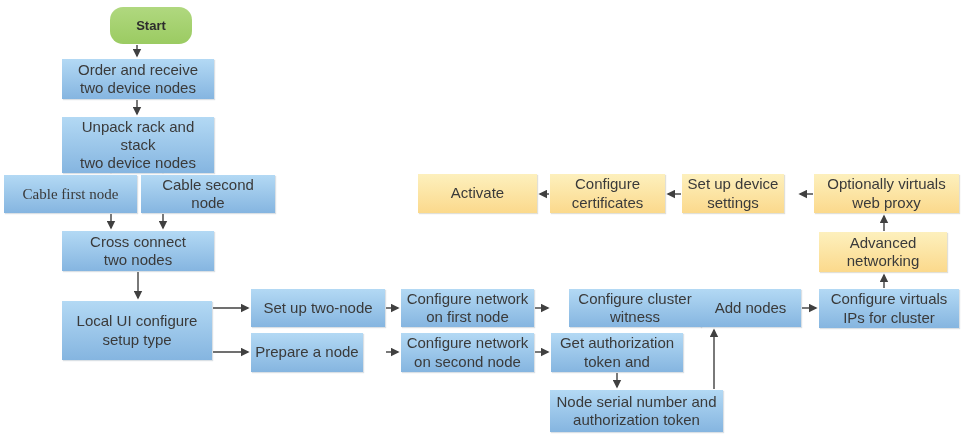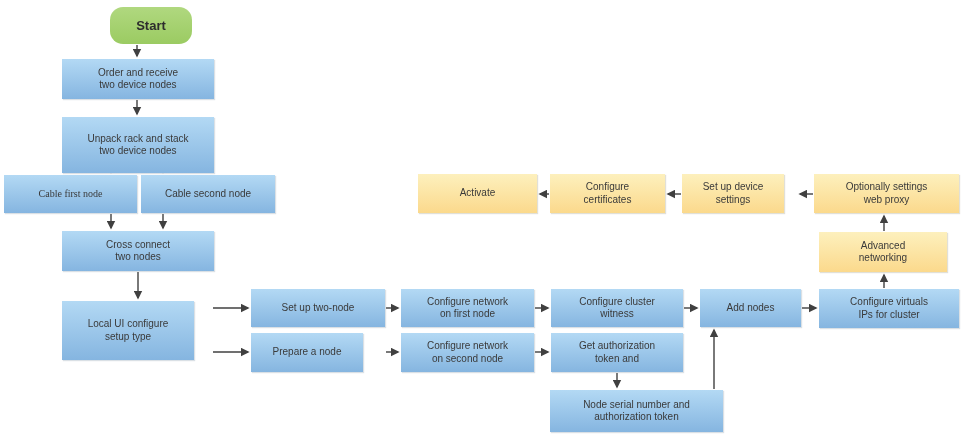--- a/index.html
+++ b/index.html
@@ -23,21 +23,21 @@
     pointer-events: none;
   }
   .node {
     position: absolute;
     box-sizing: border-box;
     display: flex;
     align-items: center;
     justify-content: center;
     text-align: center;
     white-space: pre-line;
-    font-size: 10px;
+    font-size: 15px;
     line-height: 1.22;
     color: var(--text, #3a3a3a);
     padding: 2px 4px;
   }
   .node.step {
     background: linear-gradient(180deg, var(--node-blue-top, #b3d9f4), var(--node-blue-bottom, #85b5e0));
     box-shadow: 1px 1px 1px rgba(150,165,180,0.35);
   }
   .node.milestone {
     background: linear-gradient(180deg, var(--node-yellow-top, #fdf0bd), var(--node-yellow-bottom, #fbd98c));
@@ -87,40 +87,40 @@
   <div id="nodes">
       <div class="node start" style="left: 88px; top: 7px; width: 82px; height: 37px; margin-left: 22px;">Start</div>
       <div class="node step" style="left: 62px; top: 59px; width: 152px; height: 40px;">Order and receive
 two device nodes</div>
       <div class="node step" style="left: 62px; top: 117px; width: 152px; height: 56px;">Unpack rack and stack
 two device nodes</div>
       <div class="node step" style="left: 4px; top: 175px; width: 133px; height: 38px; font-family: Liberation Serif, serif;">Cable first node</div>
       <div class="node step" style="left: 141px; top: 175px; width: 134px; height: 38px;">Cable second node</div>
       <div class="node step" style="left: 62px; top: 231px; width: 152px; height: 40px;">Cross connect
 two nodes</div>
-      <div class="node step" style="left: 62px; top: 301px; width: 132px; height: 59px;">Local UI configure
+      <div class="node step" style="left: 62px; top: 301px; width: 150px; height: 59px;">Local UI configure
 setup type</div>
       <div class="node step" style="left: 251px; top: 289px; width: 134px; height: 38px;">Set up two-node</div>
       <div class="node step" style="left: 251px; top: 333px; width: 112px; height: 39px;">Prepare a node</div>
       <div class="node step" style="left: 401px; top: 289px; width: 133px; height: 38px;">Configure network
 on first node</div>
       <div class="node step" style="left: 401px; top: 333px; width: 133px; height: 39px;">Configure network
 on second node</div>
-      <div class="node step" style="left: 551px; top: 289px; width: 132px; height: 38px;">Configure cluster
+      <div class="node step" style="left: 569px; top: 289px; width: 132px; height: 38px;">Configure cluster
 witness</div>
       <div class="node step" style="left: 551px; top: 333px; width: 132px; height: 39px;">Get authorization
 token and</div>
       <div class="node step" style="left: 550px; top: 390px; width: 173px; height: 42px;">Node serial number and
 authorization token</div>
       <div class="node step" style="left: 700px; top: 289px; width: 101px; height: 38px;">Add nodes</div>
       <div class="node step" style="left: 819px; top: 289px; width: 140px; height: 39px;">Configure virtuals
 IPs for cluster</div>
       <div class="node milestone" style="left: 819px; top: 232px; width: 128px; height: 40px;">Advanced
 networking</div>
-      <div class="node milestone" style="left: 814px; top: 174px; width: 145px; height: 39px;">Optionally settings
+      <div class="node milestone" style="left: 814px; top: 174px; width: 145px; height: 39px;">Optionally virtuals
 web proxy</div>
       <div class="node milestone" style="left: 682px; top: 174px; width: 102px; height: 39px;">Set up device
 settings</div>
       <div class="node milestone" style="left: 550px; top: 174px; width: 115px; height: 39px;">Configure
 certificates</div>
       <div class="node milestone" style="left: 418px; top: 174px; width: 119px; height: 39px;">Activate</div>
     </div>
 </div>
 
 </body></html>

